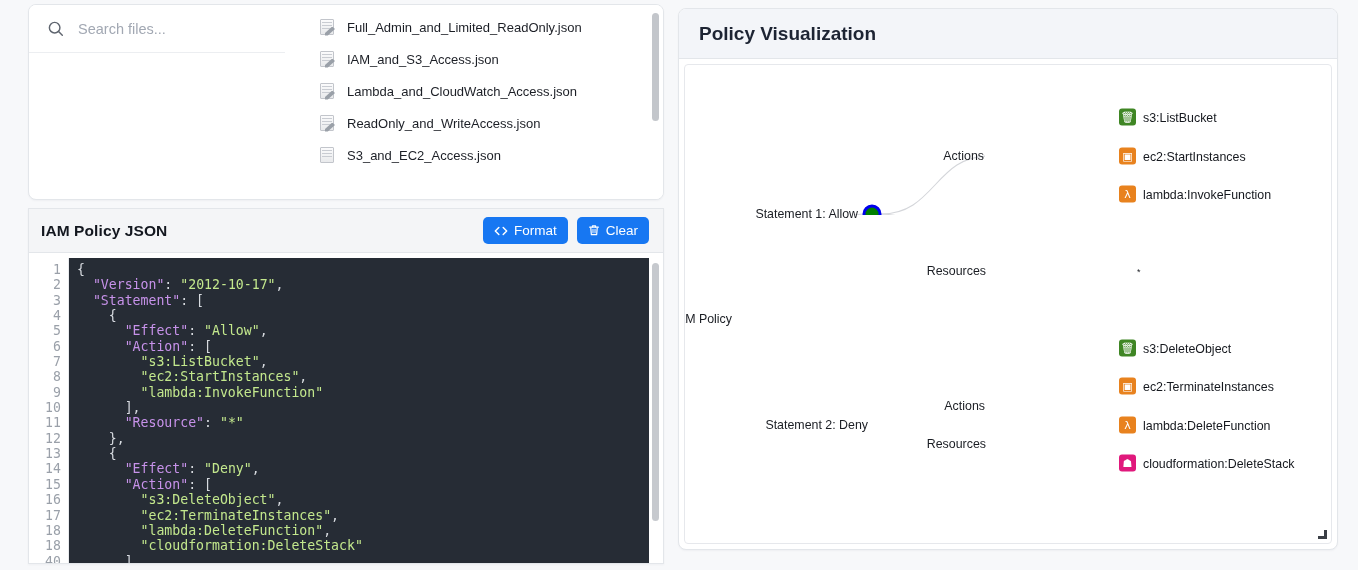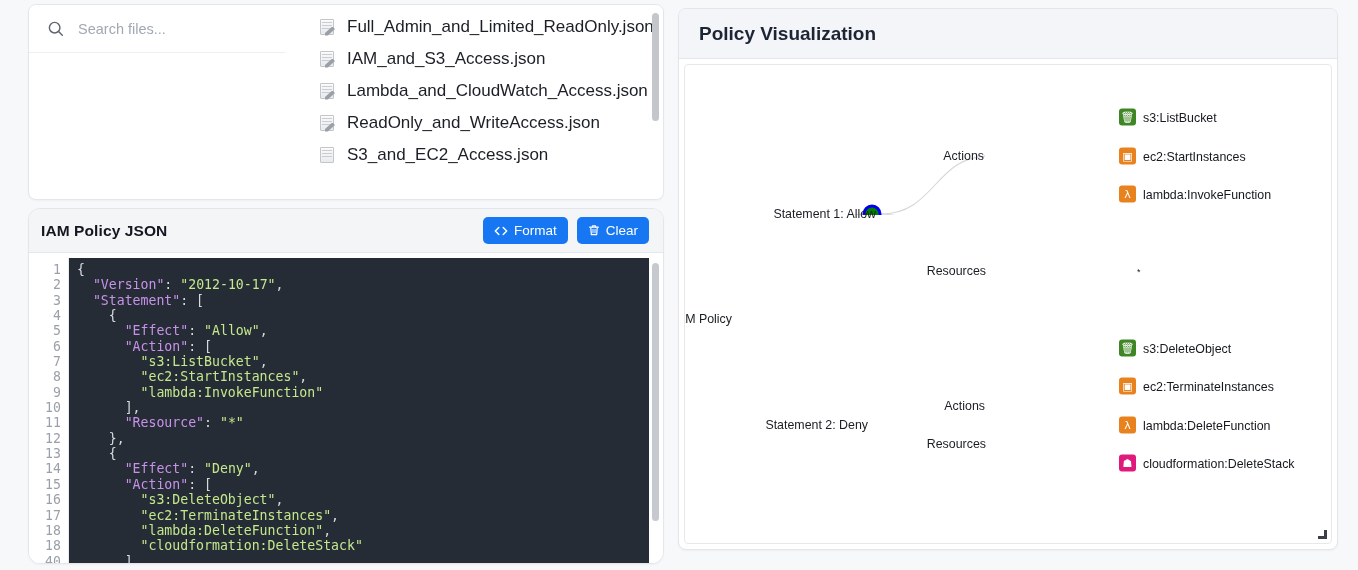--- a/index.html
+++ b/index.html
@@ -65,21 +65,21 @@
     padding-top: 6px;
     background: #fff;
   }
   .file-item {
     display: flex;
     align-items: center;
     gap: 11px;
     height: 32px;
     padding: 0 18px 0 34px;
     cursor: pointer;
-    font-size: 17px;
+    font-size: 13px;
     color: #1c1f26;
   }
   .file-ico {
     width: 17px; height: 17px;
     flex: 0 0 auto;
     position: relative;
     display:inline-block;
   }
   .file-ico .page {
     position:absolute; left:1px; top:0;
@@ -106,21 +106,21 @@
     width: 7px; height: 108px;
     border-radius: 4px;
     background: #c3c6cb;
   }
 
   
   .json-panel {
     margin-top: 8px;
     background: #ffffff;
     border: 1px solid #e3e6ea;
-    border-radius: 12px;
+    border-radius: 0;
     box-shadow: 0 1px 2px rgba(16,24,40,.04);
     flex: 1;
     display: flex;
     flex-direction: column;
     overflow: hidden;
     position: relative;
   }
   .json-head {
     height: 44px;
     background: #f4f5f7;
@@ -426,21 +426,21 @@
           <circle cx="187" cy="149" r="8" fill="#008000" stroke="#0000ee" stroke-width="3"></circle>
           <circle cx="191" cy="360" r="8" fill="#fb0707" stroke="#0000ee" stroke-width="3"></circle>
           <circle cx="313" cy="91" r="8" fill="#ffffff" stroke="#2e9e86" stroke-width="2"></circle>
           <circle cx="315" cy="206" r="8" fill="#ffffff" stroke="#2e9e86" stroke-width="2"></circle>
           <circle cx="439" cy="207" r="8" fill="#ffffff" stroke="#2e9e86" stroke-width="2"></circle>
           <circle cx="314" cy="341" r="8" fill="#ffffff" stroke="#2e9e86" stroke-width="2"></circle>
           <circle cx="315" cy="379" r="8" fill="#ffffff" stroke="#2e9e86" stroke-width="2"></circle>
         </svg>
       <div id="graph-overlay" style="position:absolute;inset:0;">
           <div class="node-label" style="top: 254px; right: 599px;">IAM Policy</div>
-          <div class="node-label" style="top: 149px; right: 455px; margin-left: 22px;">Statement 1: Allow</div>
+          <div class="node-label" style="top: 149px; right: 473px; margin-left: 22px;">Statement 1: Allow</div>
           <div class="node-label" style="top: 360px; right: 463px;">Statement 2: Deny</div>
           <div class="node-label" style="top: 91px; right: 347px;">Actions</div>
           <div class="node-label" style="top: 206px; right: 345px;">Resources</div>
           <div class="node-label" style="top: 207px; left: 452px; font-size: 9px;">*</div>
           <div class="node-label" style="top: 341px; right: 346px;">Actions</div>
           <div class="node-label" style="top: 379px; right: 345px;">Resources</div>
           <div class="leaf" style="left: 434px; top: 52px;">
             <span class="svc-ico svc-s3">🗑</span>
             <span class="leaf-text">s3:ListBucket</span>
           </div>

